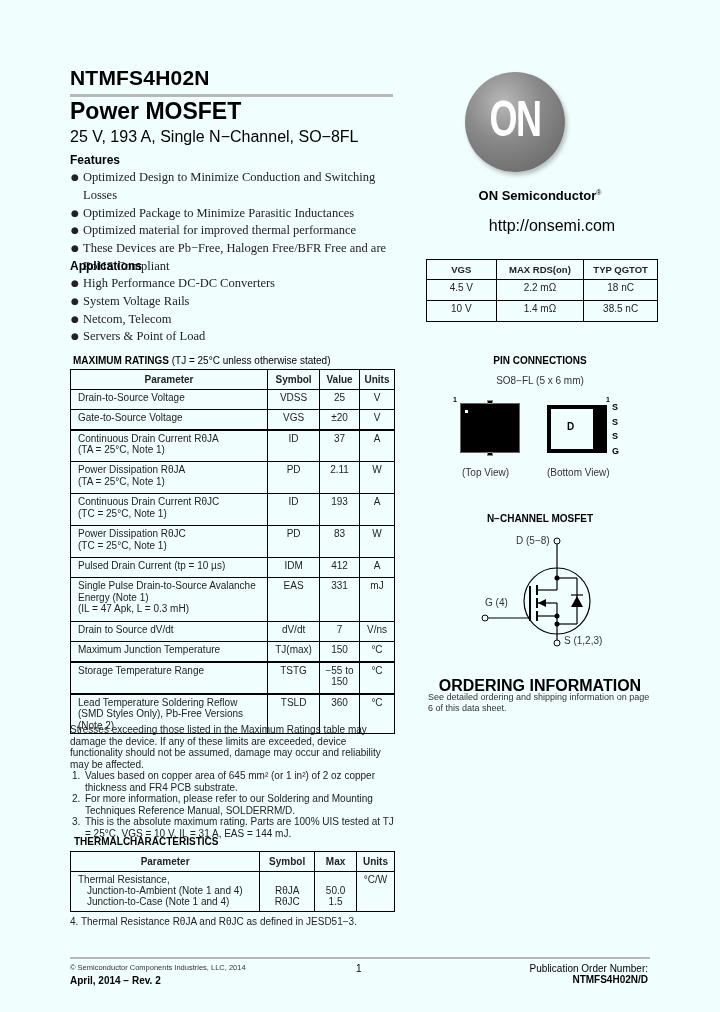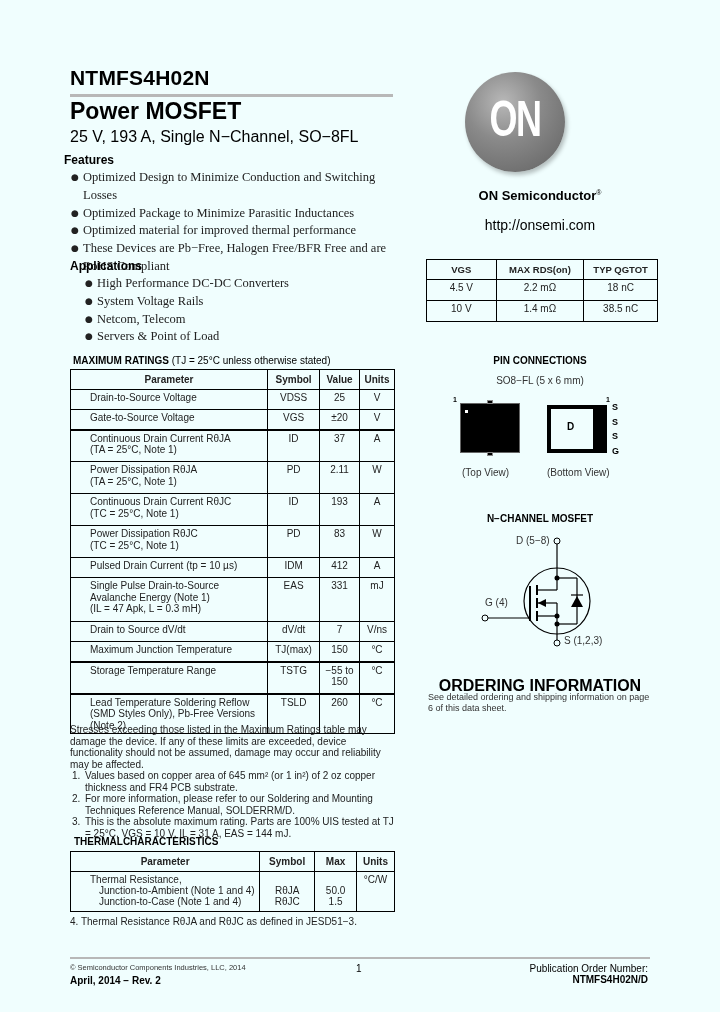--- a/index.html
+++ b/index.html
@@ -11,33 +11,33 @@
   .part-number { left: 70px; top: 66px; font-size: 21px; font-weight: bold; letter-spacing: 0.2px; }
   .title-rule { left: 70px; top: 94px; width: 323px; height: 3px; background: #b8b8b8; }
   .doc-title { left: 70px; top: 98px; font-size: 23px; font-weight: bold; }
   .subtitle { left: 70px; top: 128px; font-size: 16px; font-weight: normal; }
 
   .section-head { font-size: 12px; font-weight: bold; }
   .bullets { list-style: none; font-family: "Liberation Serif", serif; font-size: 12.5px; color: #222; }
   .bullets li { position: relative; padding-left: 13px; line-height: 17.8px; }
   .bullets li::before { content: "\25CF"; position: absolute; left: 1px; top: 0; font-size: 9px; font-family: "DejaVu Sans", sans-serif; }
 
-  .features-head { left: 64px; top: 153px; text-align: right; }
+  .features-head { left: 70px; top: 153px; text-align: right; }
   .features-list { left: 70px; top: 169px; width: 340px; }
   .apps-head { left: 70px; top: 259px; }
-  .apps-list { left: 84px; top: 275px; width: 340px; }
+  .apps-list { left: 70px; top: 275px; width: 340px; }
 
   .ratings-caption { left: 73px; top: 355px; font-size: 10px; }
   .ratings-caption b { font-weight: bold; text-align: center; }
 
   table.dt { border-collapse: collapse; font-size: 10px; color: #222; }
   table.dt th, table.dt td { border: 1px solid #000; vertical-align: top; padding: 2px 3px; }
   table.dt th { font-weight: bold; text-align: center; height: 20px; vertical-align: middle; }
   table.dt td.c { text-align: center; }
-  table.dt td.l { text-align: left; padding-left: 19px; margin-top: 43px; }
+  table.dt td.l { text-align: left; padding-left: 7px; margin-top: 43px; }
   table.dt tr.thick td { border-top: 2px solid #000; }
 
   .ratings-table { left: 70px; top: 369px; width: 325px; }
   .ratings-table td { line-height: 11.5px; }
 
   .notes { left: 70px; top: 724px; width: 330px; font-size: 10px; color: #222; line-height: 11.5px; }
   .notes ol { list-style: none; }
   .notes li { position: relative; padding-left: 15px; }
   .notes li .n { position: absolute; left: 2px; top: 0; }
 
@@ -53,21 +53,21 @@
   .footer-pub .pn { font-weight: bold; }
 
   
   .logo { left: 465px; top: 72px; width: 100px; height: 100px; border-radius: 50%;
           background: radial-gradient(circle at 38% 30%, #b8b8b8 0%, #8a8a8a 40%, #6e6e6e 80%, #5e5e5e 100%);
           box-shadow: 2px 3px 4px rgba(0,0,0,0.25); }
   .logo-text { position: absolute; left: 0; top: 18px; width: 100%; text-align: center;
                color: #fff; font-size: 50px; font-weight: bold; letter-spacing: -2px; transform: scaleX(0.72); }
   .brand { left: 420px; top: 188px; width: 240px; text-align: center; font-size: 13px; font-weight: bold; }
   .brand sup { font-size: 7px; font-weight: normal; }
-  .url { left: 420px; top: 217px; width: 240px; text-align: center; font-size: 14px; }
+  .url { left: 432px; top: 217px; width: 240px; text-align: center; font-size: 16px; }
 
   .summary-table { left: 426px; top: 259px; width: 232px; }
   .summary-table td, .summary-table th { text-align: center; height: 21px; vertical-align: middle; }
   .summary-table th { font-size: 9.5px; }
 
   .pin-head { left: 430px; top: 355px; width: 220px; text-align: center; font-size: 10px; font-weight: bold; }
   .pin-sub { left: 430px; top: 375px; width: 220px; text-align: center; font-size: 10px; color: #333; }
   .pin-1a { left: 453px; top: 396px; font-size: 7px; font-weight: bold; }
   .pin-1b { left: 606px; top: 396px; font-size: 7px; font-weight: bold; }
   .pkg-top { left: 460px; top: 403px; width: 60px; height: 50px; background: #000; border: 1px solid #666; }
@@ -205,21 +205,21 @@
   </tr>
   <tr class="thick" style="height:32px">
     <td class="l">Storage Temperature Range</td>
     <td class="c">TSTG</td>
     <td class="c">−55 to 150</td>
     <td class="c">°C</td>
   </tr>
   <tr class="thick" style="height:32px">
     <td class="l">Lead Temperature Soldering Reflow (SMD Styles Only), Pb-Free Versions (Note 2)</td>
     <td class="c">TSLD</td>
-    <td class="c">260</td>
+    <td class="c">360</td>
     <td class="c">°C</td>
   </tr>
 </tbody>
   </table>
 
 <div class="abs notes">
   <p>Stresses exceeding those listed in the Maximum Ratings table may damage the device. If any of these limits are exceeded, device functionality should not be assumed, damage may occur and reliability may be affected.</p>
   <ol>
     <li><span class="n">1.</span><span>Values based on copper area of 645 mm² (or 1 in²) of 2 oz copper thickness and FR4 PCB substrate.</span></li>
     <li><span class="n">2.</span><span>For more information, please refer to our Soldering and Mounting Techniques Reference Manual, SOLDERRM/D.</span></li>

